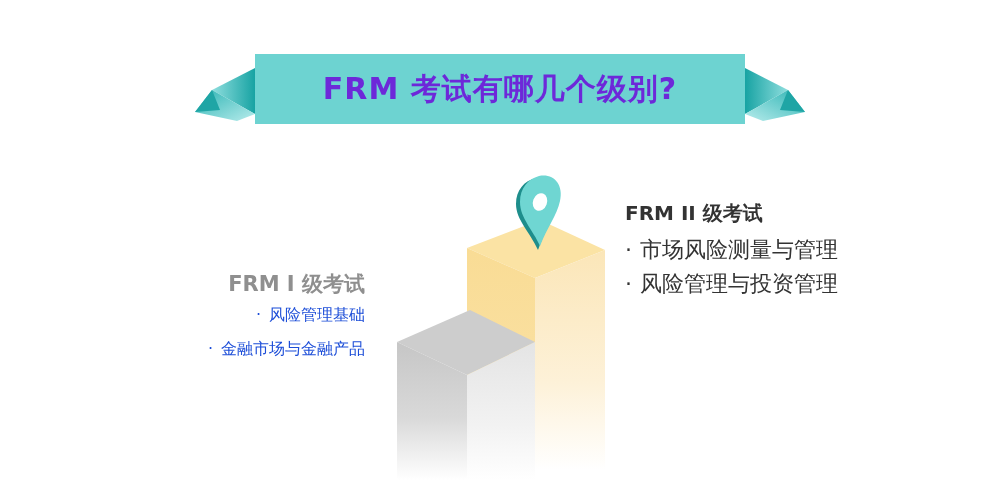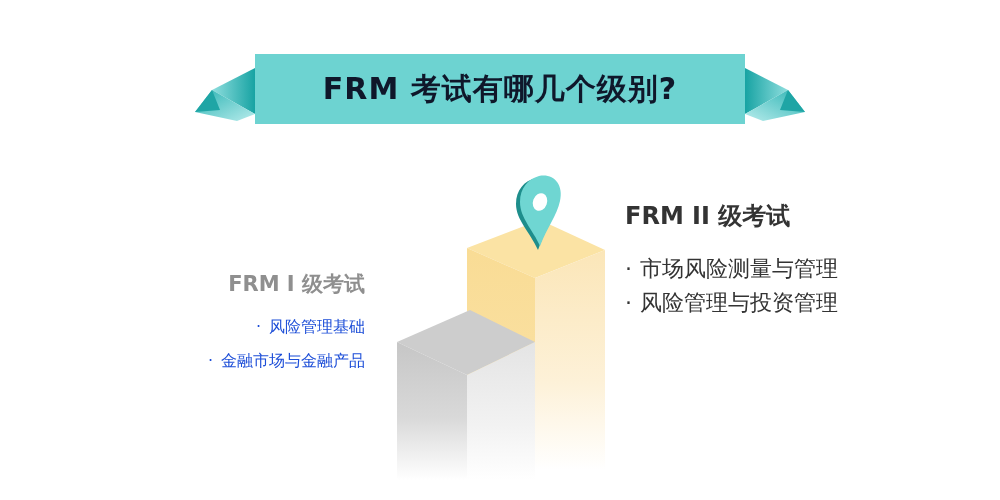--- a/index.html
+++ b/index.html
@@ -10,29 +10,29 @@
     .banner-wrap { position: absolute; left: 190px; top: 50px; width: 620px; height: 80px; }
     .ribbon-tail { position: absolute; top: 0; width: 70px; height: 80px; }
     .ribbon-tail.left { left: 0; }
     .ribbon-tail.right { right: 0; }
     .banner {
       position: absolute; left: 65px; top: 4px; width: 490px; height: 70px;
       background: #6dd3d1;
       display: flex; align-items: center; justify-content: center;
     }
     .banner-title {
-      color: #0f172a; font-size: 30px; font-weight: bold; letter-spacing: 1px;
+      color: #6d28d9; font-size: 30px; font-weight: bold; letter-spacing: 1px;
     }
 
     .level1 { position: absolute; right: 635px; top: 270px; text-align: right; color: #9a9a9a; }
-    .level1 .heading { font-size: 21px; font-weight: bold; color: #8f8f8f; margin-bottom: 12px; }
+    .level1 .heading { font-size: 21px; font-weight: bold; color: #8f8f8f; margin-bottom: 0; }
     .level1 .item { font-size: 16px; line-height: 34px; color: #1d4ed8; }
 
     .level2 { position: absolute; left: 625px; top: 200px; color: #333333; }
-    .level2 .heading { font-size: 24px; font-weight: bold; color: #333333; margin-bottom: 20px; }
+    .level2 .heading { font-size: 20px; font-weight: bold; color: #333333; margin-bottom: 6px; }
     .level2 .item { font-size: 22px; line-height: 34px; color: #333333; }
 
     .bullet { display: inline-block; margin-right: 8px; }
 
     .illustration { position: absolute; left: 390px; top: 170px; width: 230px; height: 310px; }
   </style>
 </head>
 <body>
 
 <div class="banner-wrap">

